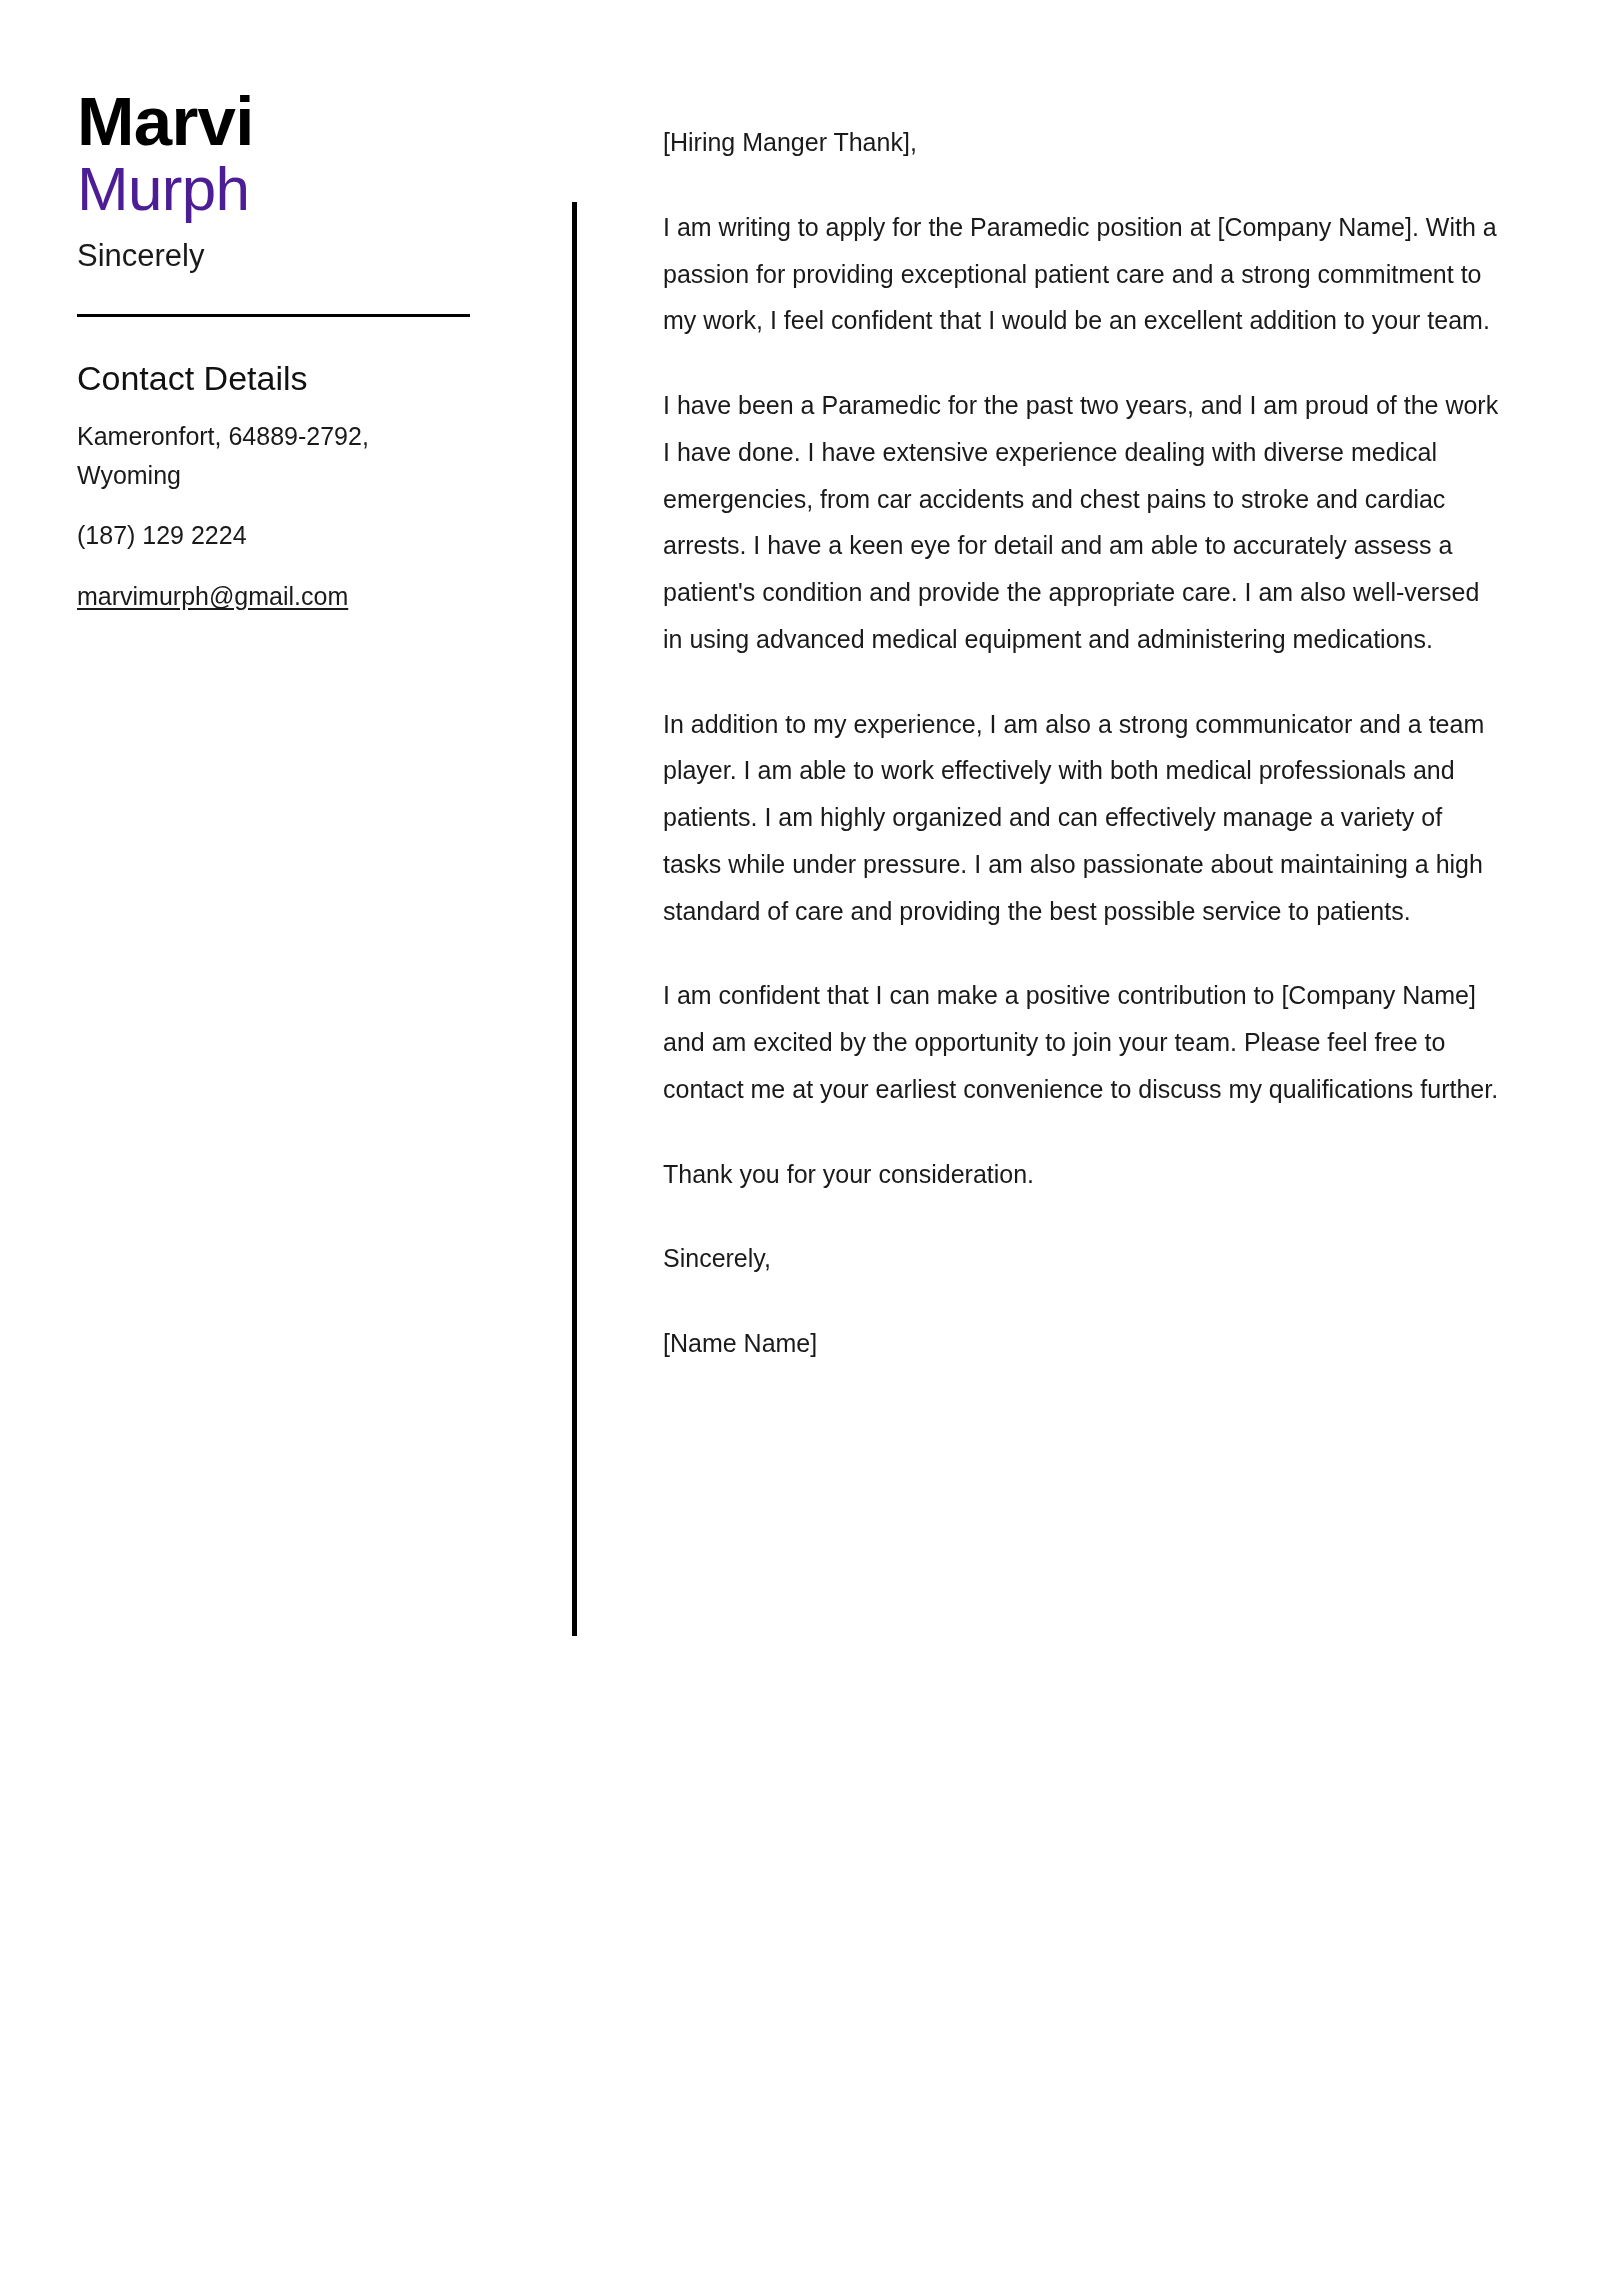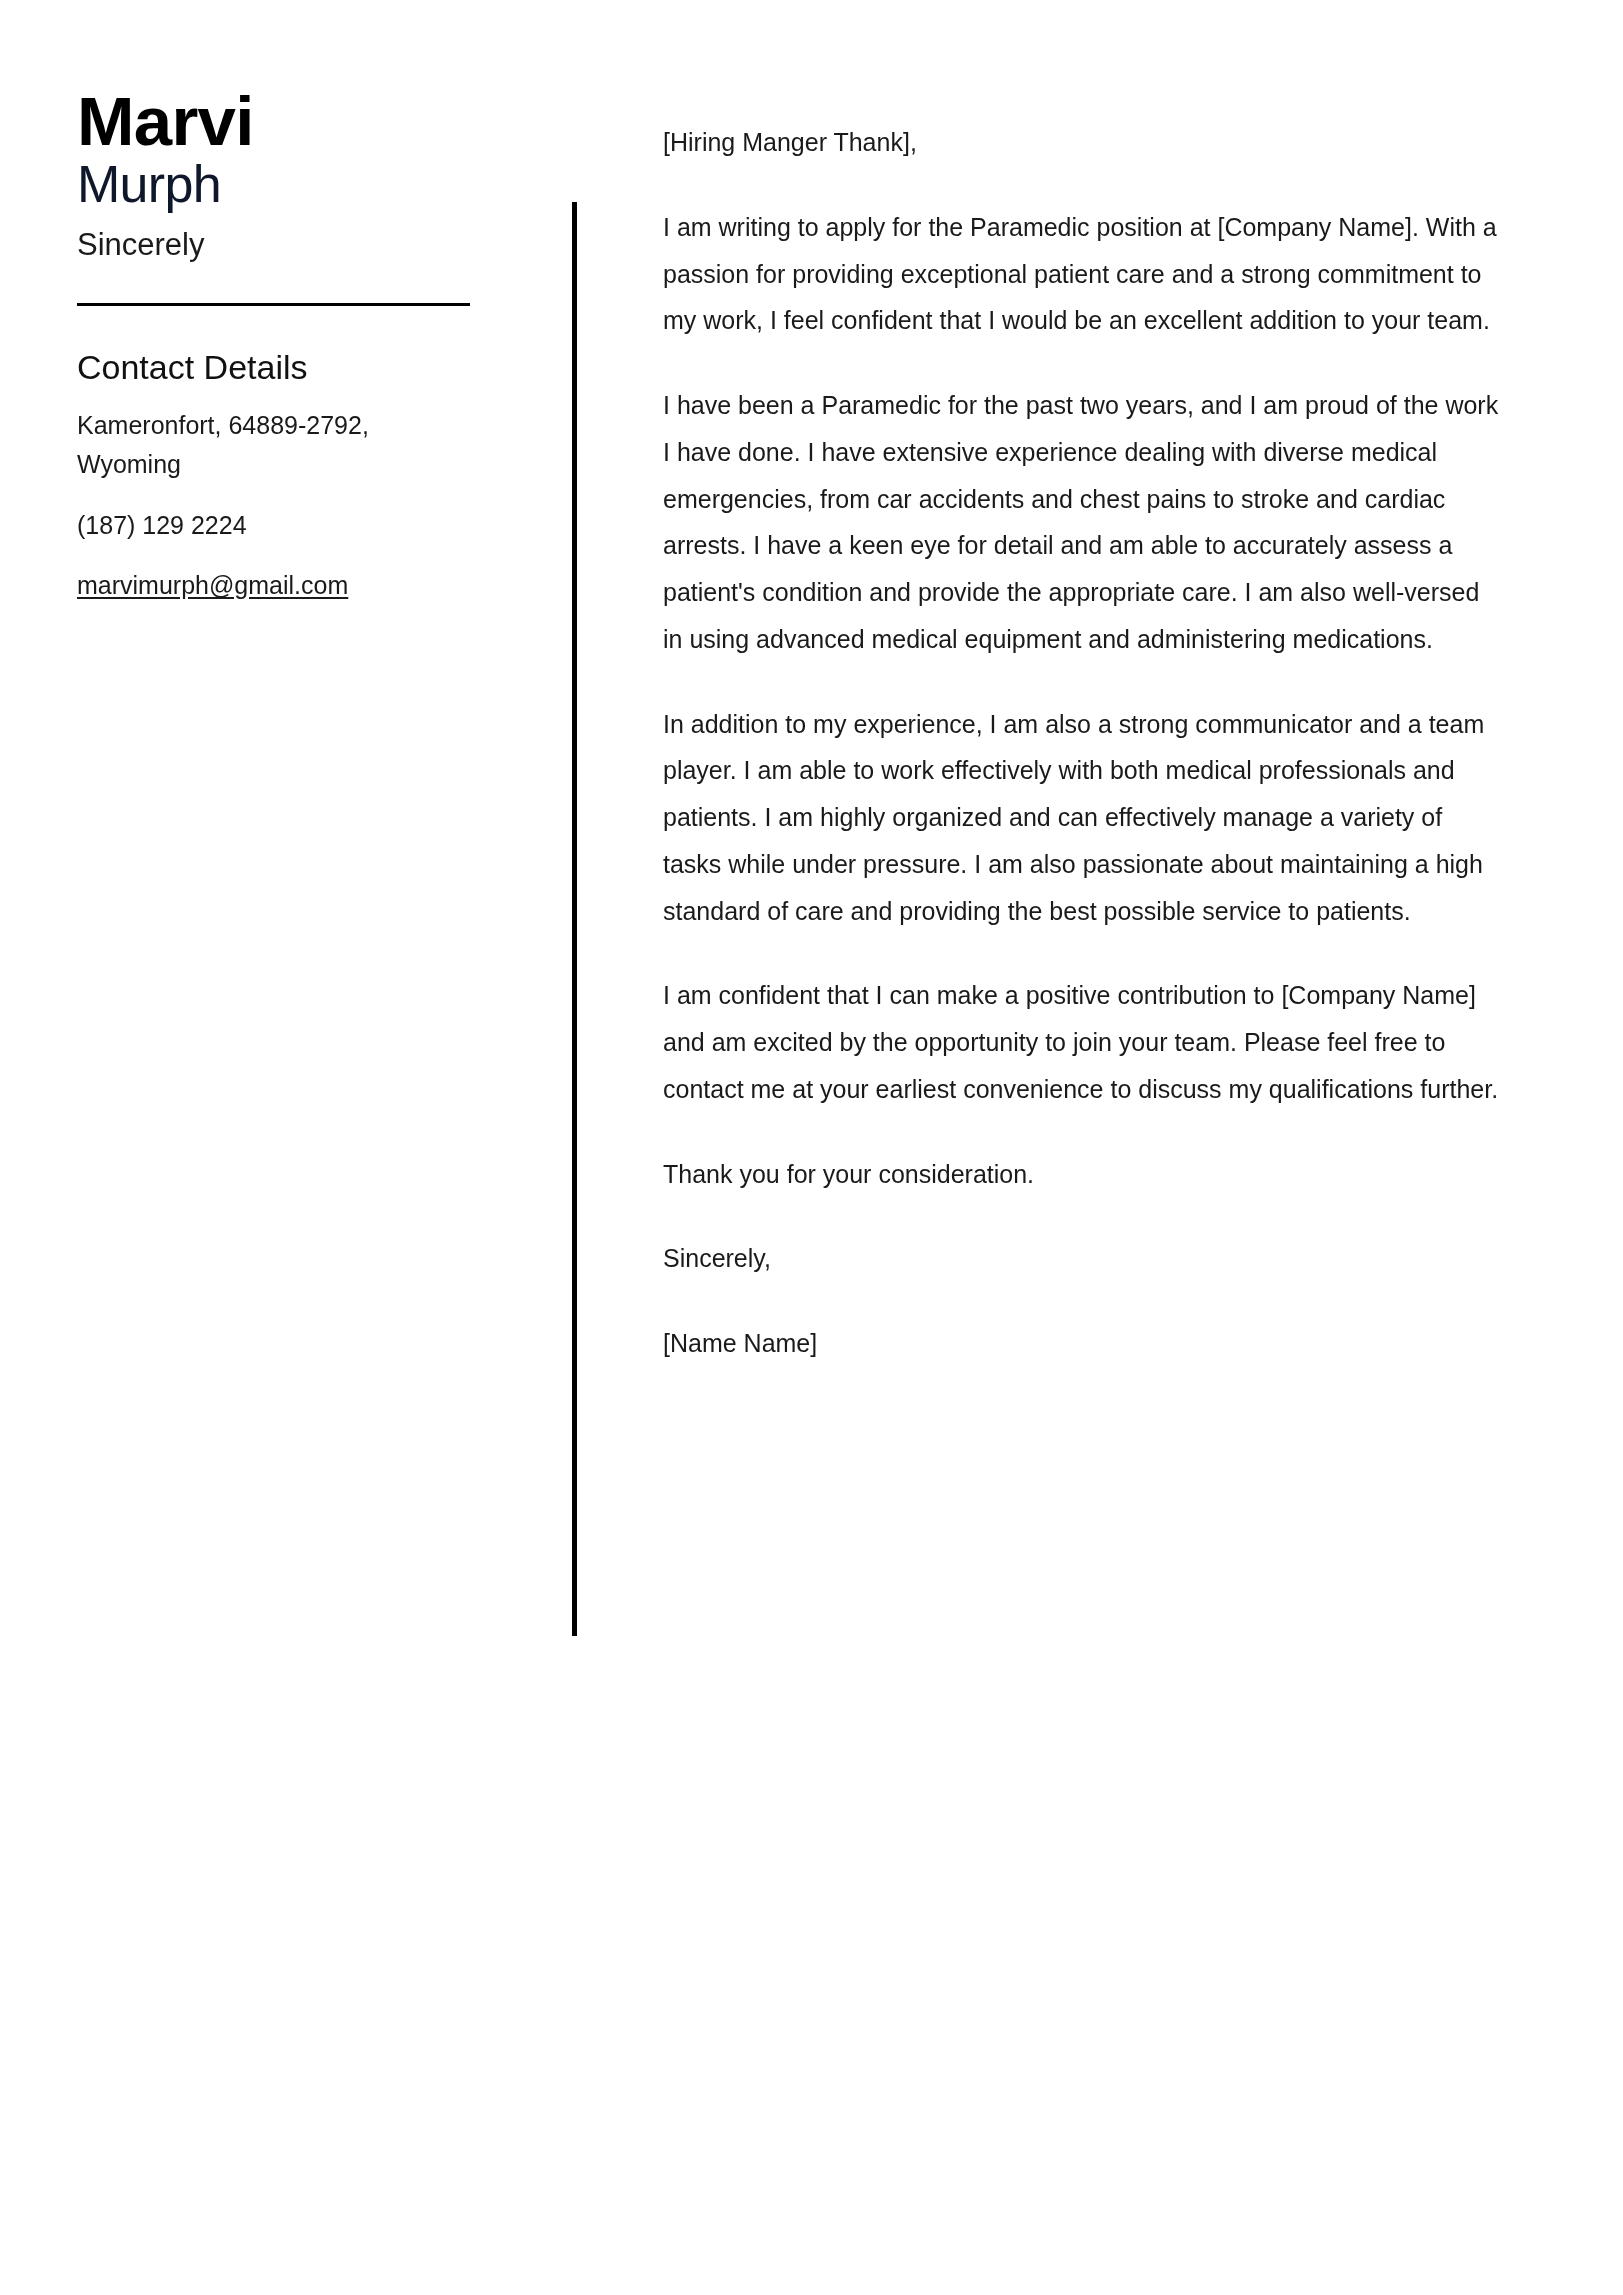--- a/index.html
+++ b/index.html
@@ -41,25 +41,25 @@
     display: block;
     font-size: 69px;
     font-weight: 700;
     line-height: 1.08;
     letter-spacing: -0.7px;
     color: #000000;
   }
 
   .name-last {
     display: block;
-    font-size: 52px;
+    font-size: 62px;
     font-weight: 300;
     line-height: 1.08;
     letter-spacing: -0.7px;
-    color: #0f172a;
+    color: #4c1d95;
     margin-top: -3.9px;
   }
 
   .job-title {
     display: block;
     font-size: 31px;
     font-weight: 400;
     line-height: 1.25;
     color: #1a1a1a;
     margin-top: 14.4px;

